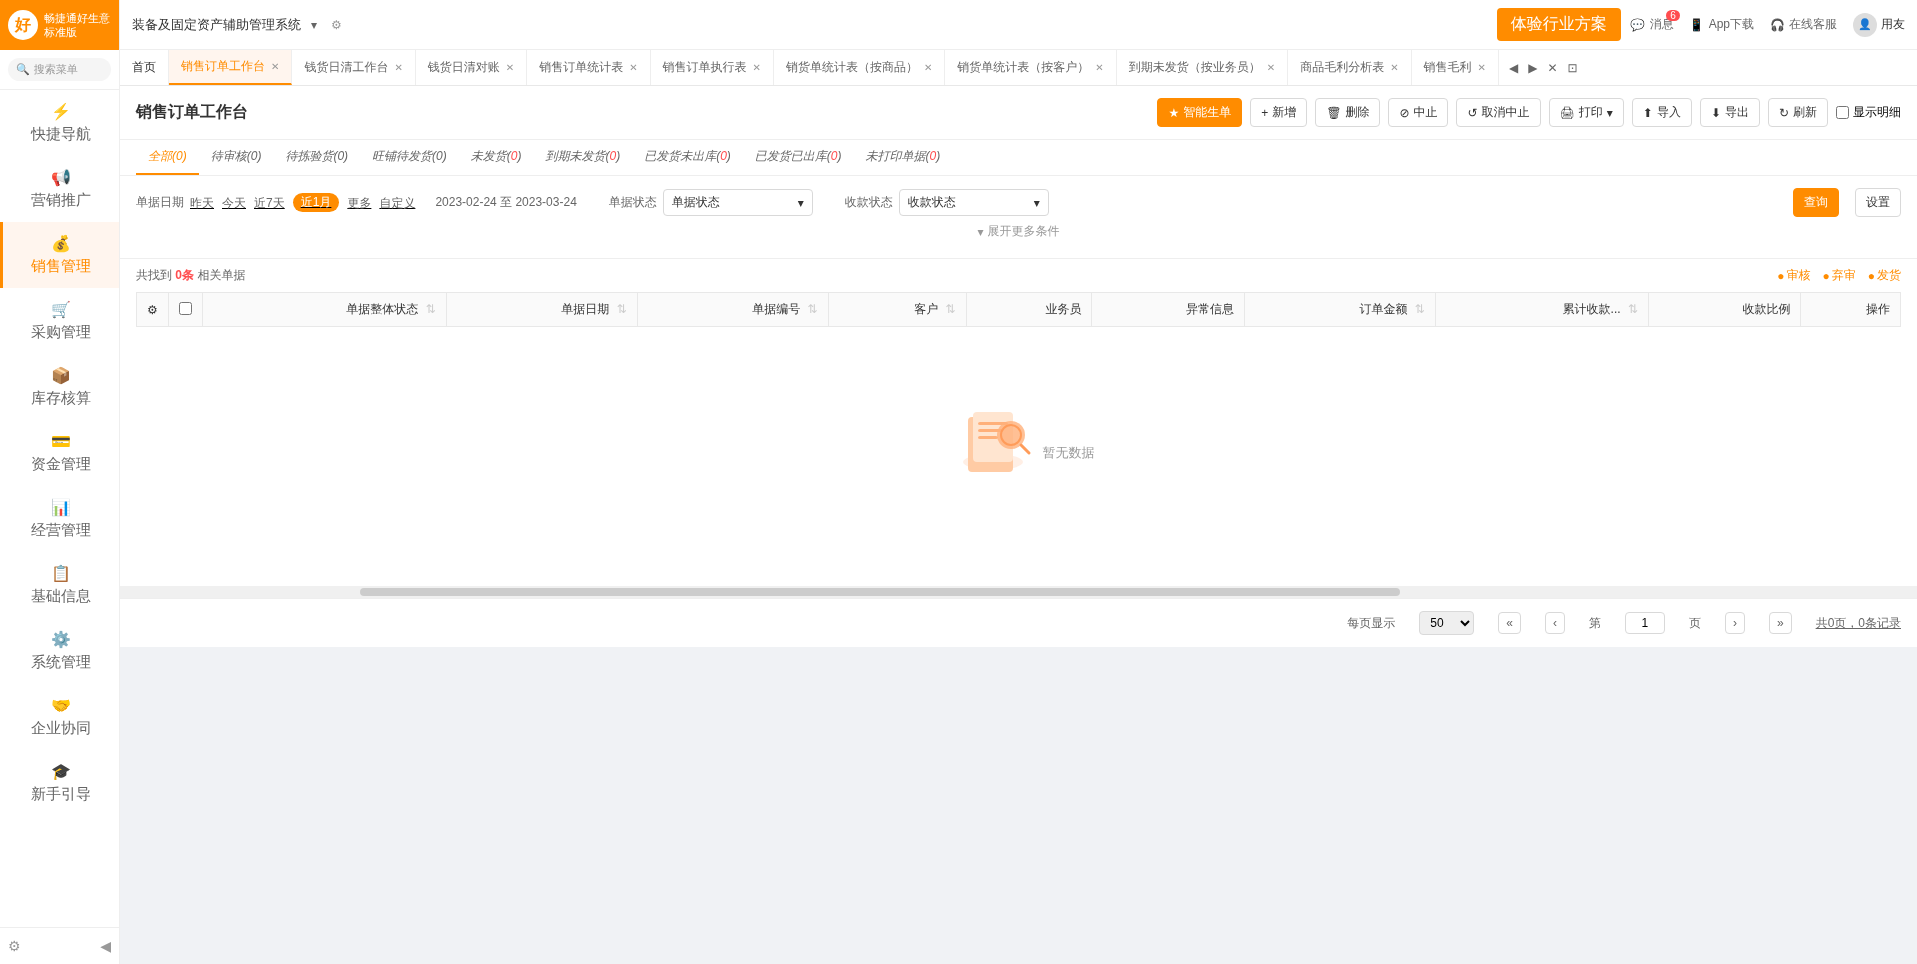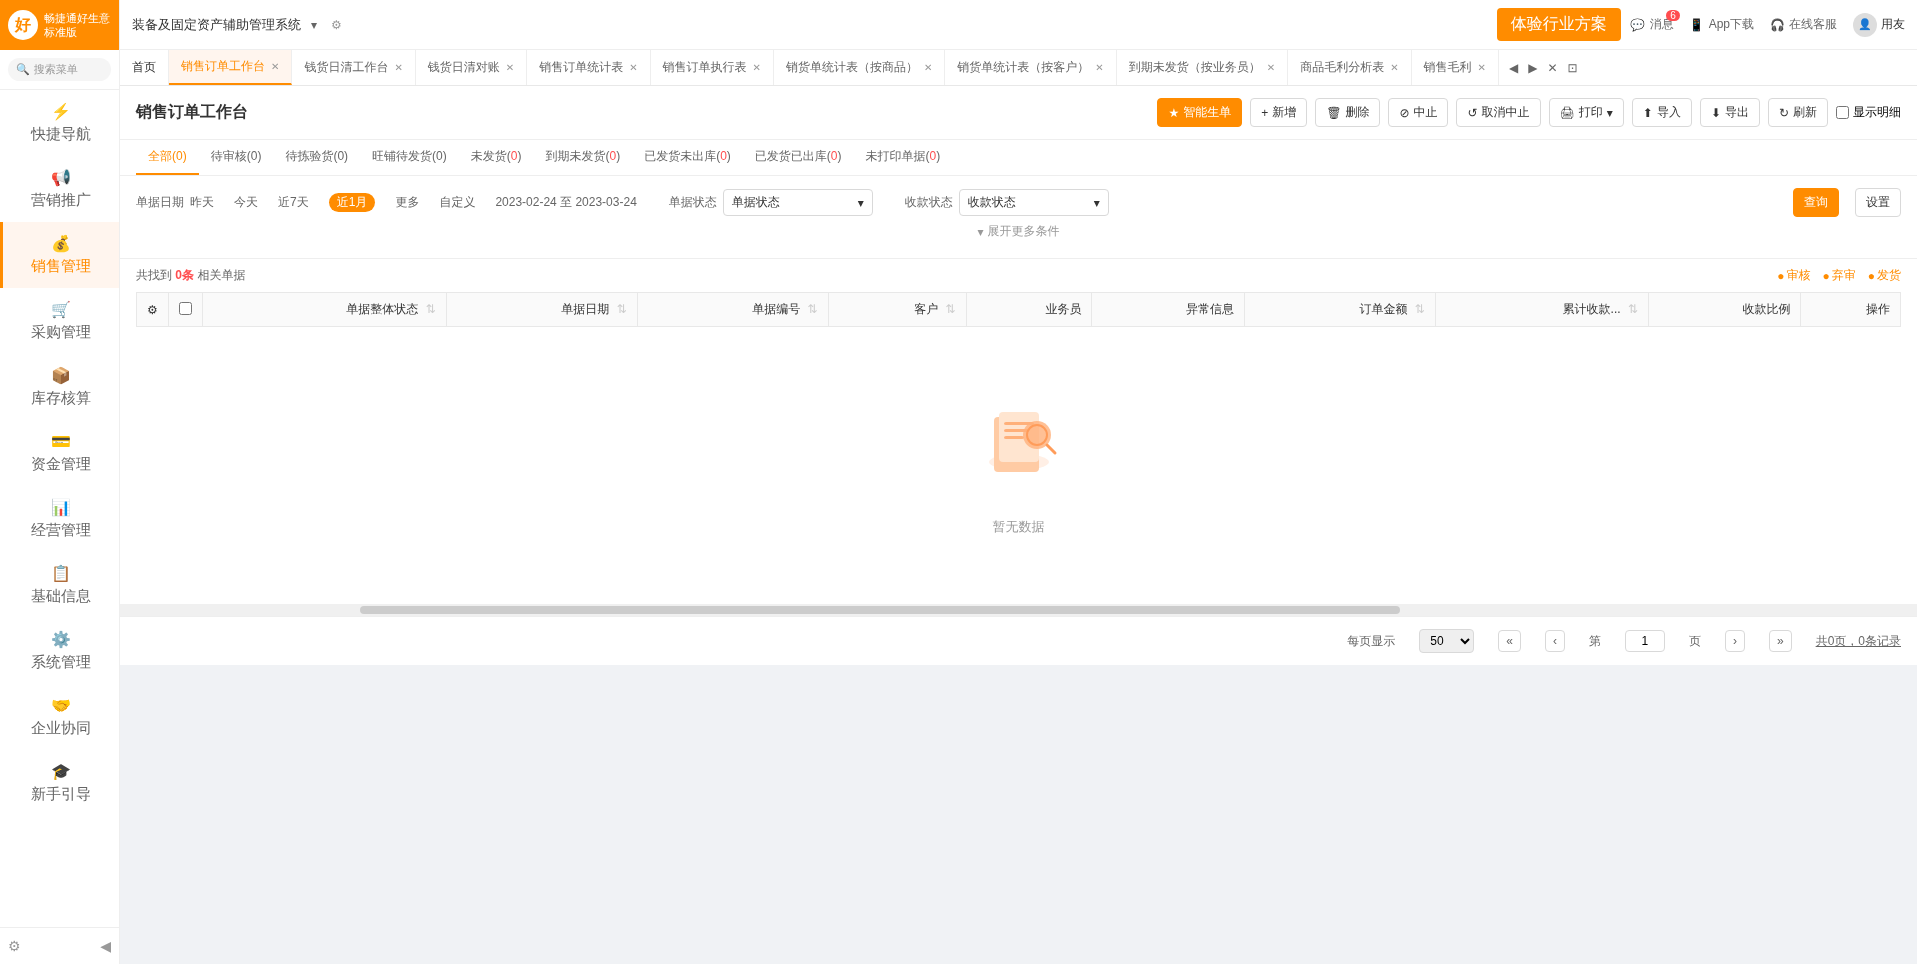--- a/index.html
+++ b/index.html
@@ -50,30 +50,30 @@
     .content-inner { background: #fff; margin: 0; padding: 0; }
 
     
     .page-header { padding: 12px 16px; display: flex; align-items: center; justify-content: space-between; border-bottom: 1px solid #eee; }
     .page-title { font-size: 16px; font-weight: bold; color: #333; }
     .page-actions { display: flex; align-items: center; gap: 8px; }
     .btn { border: 1px solid #d9d9d9; background: #fff; border-radius: 4px; padding: 5px 10px; cursor: pointer; font-size: 12px; color: #333; display: flex; align-items: center; gap: 4px; }
     .btn-orange { background: #ff8c00; color: #fff; border-color: #ff8c00; }
 
     
-    .sub-tabs { display: flex; border-bottom: 1px solid #eee; padding: 0 16px; background: #fff; }
+    .sub-tabs { display: flex; border-bottom: 1px solid #eee; padding: 0 16px; background: #fff; font-style: italic; }
     .sub-tab { padding: 8px 12px; cursor: pointer; font-size: 12px; color: #666; border-bottom: 2px solid transparent; }
     .sub-tab.active { color: #ff8c00; border-bottom-color: #ff8c00; }
 
     
     .filter-area { padding: 12px 16px; background: #fff; border-bottom: 1px solid #eee; }
     .filter-row { display: flex; align-items: center; gap: 16px; flex-wrap: wrap; }
     .filter-item { display: flex; align-items: center; gap: 6px; }
     .filter-label { color: #666; font-size: 12px; white-space: nowrap; }
-    .filter-date-links { display: flex; gap: 20px; align-items: center; }
+    .filter-date-links { display: flex; gap: 8px; align-items: flex-end; text-decoration: underline; }
     .filter-date-link { color: #666; cursor: pointer; font-size: 12px; }
     .filter-date-link.active { color: #ff8c00; background: #ff8c00; color: #fff; border-radius: 10px; padding: 1px 8px; }
     .filter-date-range { color: #666; font-size: 12px; margin-left: 4px; }
     .filter-select { border: 1px solid #d9d9d9; border-radius: 4px; padding: 4px 8px; font-size: 12px; color: #333; background: #fff; cursor: pointer; min-width: 120px; display: flex; align-items: center; justify-content: space-between; }
     .filter-expand { display: flex; align-items: center; justify-content: center; padding: 6px 0; cursor: pointer; color: #999; font-size: 12px; gap: 4px; }
 
     
     .table-area { padding: 8px 16px; background: #fff; }
     .table-info { display: flex; justify-content: space-between; align-items: center; margin-bottom: 8px; }
     .table-info-left { color: #666; font-size: 12px; }
@@ -82,21 +82,21 @@
     .table-action-link { color: #ff8c00; cursor: pointer; font-size: 12px; display: flex; align-items: center; gap: 2px; }
 
     table { width: 100%; border-collapse: collapse; font-size: 12px; }
     th { background: #fafafa; border: 1px solid #e8e8e8; padding: 8px 10px; color: #333; font-weight: normal; text-align: right; white-space: nowrap; }
     td { border: 1px solid #e8e8e8; padding: 8px 10px; color: #666; }
     th .sort-icon { color: #ccc; margin-left: 4px; }
     .th-checkbox { width: 30px; text-align: center; }
     .th-settings { width: 30px; text-align: center; }
 
     
-    .empty-state { display: flex; flex-direction: column; align-items: center; justify-content: center; padding: 60px 0; }
+    .empty-state { display: flex; flex-direction: row; align-items: center; justify-content: center; padding: 60px 0; }
     .empty-icon { font-size: 80px; margin-bottom: 12px; color: #ffcba4; }
     .empty-text { color: #999; font-size: 13px; }
 
     
     .pagination { padding: 12px 16px; display: flex; align-items: center; justify-content: flex-end; gap: 24px; background: #fff; border-top: 1px solid #eee; }
     .pagination-label { color: #666; font-size: 12px; }
     .pagination-select { border: 1px solid #d9d9d9; border-radius: 4px; padding: 3px 6px; font-size: 12px; }
     .pagination-btn { border: 1px solid #d9d9d9; background: #fff; border-radius: 4px; padding: 3px 7px; cursor: pointer; color: #666; font-size: 12px; }
     .pagination-btn:disabled { color: #ccc; cursor: not-allowed; }
     .pagination-input { border: 1px solid #d9d9d9; border-radius: 4px; width: 40px; padding: 3px 6px; text-align: center; font-size: 12px; }

